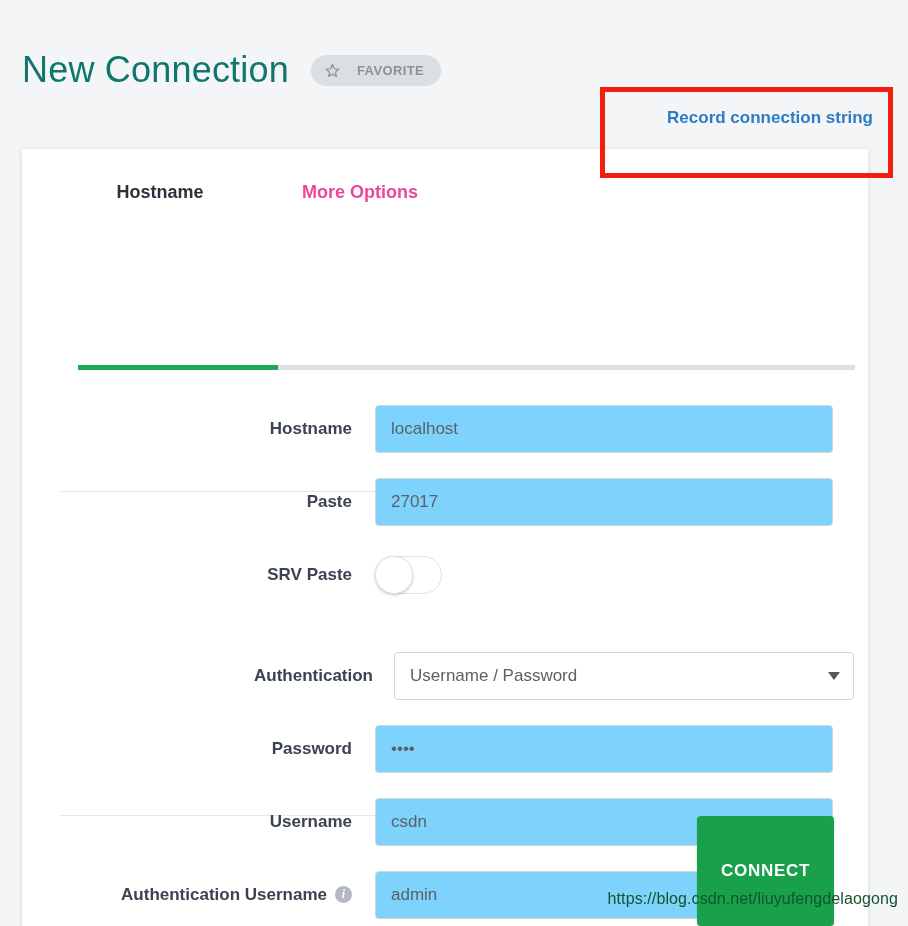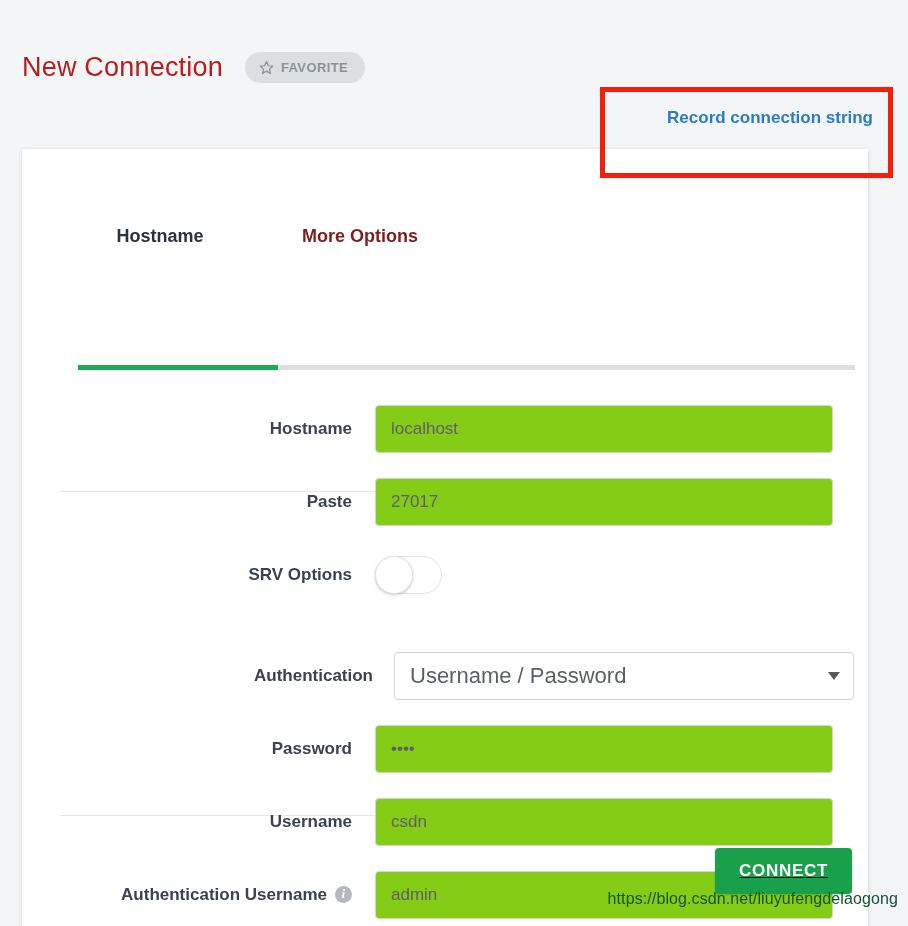--- a/index.html
+++ b/index.html
@@ -19,31 +19,31 @@
   
   .page-header {
     position: absolute;
     left: 22px;
     top: 52px;
     display: flex;
     align-items: center;
     gap: 22px;
   }
   .page-title {
-    font-size: 27px;
+    font-size: 36px;
     font-weight: 400;
-    color: #b91c1c;
+    color: #0f766e;
     letter-spacing: 0.2px;
     line-height: 1;
     white-space: nowrap;
   }
   .favorite-badge {
     display: inline-flex;
     align-items: center;
-    gap: 7px;
+    gap: 17px;
     background: #dcdfe2;
     border-radius: 16px;
     padding: 8px 17px 8px 14px;
     cursor: pointer;
     user-select: none;
   }
   .favorite-badge .star-icon {
     display: block;
     width: 15px;
     height: 15px;
@@ -105,21 +105,21 @@
   .tab {
     font-size: 18px;
     font-weight: 700;
     padding: 0 0 14px 0;
     cursor: pointer;
     user-select: none;
     text-align: center;
     box-sizing: border-box;
   }
   .tab.active { color: #2b323c; width: 200px; }
-  .tab.inactive { color: #7f1d1d; width: 200px; margin-top: 44px; }
+  .tab.inactive { color: #ec4899; width: 200px; }
 
   .tab-underline {
     position: absolute;
     left: 56px;
     top: 216px;
     width: 777px;
     height: 5px;
     background: #dedfe0;
   }
   .tab-underline-active {
@@ -170,21 +170,21 @@
     text-align: center;
     font-family: "Liberation Serif", serif;
     cursor: pointer;
     flex: none;
   }
   .text-input {
     width: 458px;
     height: 48px;
     border: 1px solid #d3d6d9;
     border-radius: 4px;
-    background: #84cc16;
+    background: #7dd3fc;
     font-size: 17px;
     color: #5b6068;
     padding: 0 15px;
     box-sizing: border-box;
     font-family: "Liberation Sans", sans-serif;
     outline: none;
   }
   .text-input::placeholder { color: #b0b4ba; }
 
   .select-wrap {
@@ -192,21 +192,21 @@
     width: 460px;
     height: 48px;
     margin-left: -2px;
   }
   .select-box {
     width: 460px;
     height: 48px;
     border: 1px solid #d3d6d9;
     border-radius: 4px;
     background: #ffffff;
-    font-size: 22px;
+    font-size: 17px;
     color: #5b6068;
     padding: 0 15px;
     box-sizing: border-box;
     display: flex;
     align-items: center;
     cursor: pointer;
     user-select: none;
   }
   .select-caret {
     position: absolute;
@@ -256,25 +256,23 @@
   .divider-bottom { position: absolute; left: 38px; top: 666px; }
 
   
   .card-footer {
     position: absolute;
     left: 0;
     top: 667px;
     width: 100%;
     height: 110px;
     display: flex;
-    align-items: center;
     justify-content: flex-end;
-    padding-right: 16px;
-    box-sizing: border-box;
-    text-decoration: underline;
+    padding-right: 34px;
+    box-sizing: border-box;
   }
   .connect-button {
     background: #18a04b;
     color: #ffffff;
     font-size: 17px;
     font-weight: 700;
     letter-spacing: 0.7px;
     border: none;
     border-radius: 4px;
     padding: 13px 24px;
@@ -333,21 +331,21 @@
       <div class="form-label">Hostname</div>
       <input class="text-input" type="text" value="localhost" style="">
     </div>
 
     <div class="form-row">
       <div class="form-label">Paste</div>
       <input class="text-input" type="text" value="27017" style="">
     </div>
 
     <div class="form-row">
-      <div class="form-label">SRV Options</div>
+      <div class="form-label">SRV Paste</div>
       <div class="toggle">
         <div class="knob"></div>
       </div>
     </div>
 
     <div class="form-row" style="margin-top:28px;margin-left:21px;">
       <div class="form-label">Authentication</div>
       <div class="select-wrap">
         <div class="select-box">
           <span>Username / Password</span>

